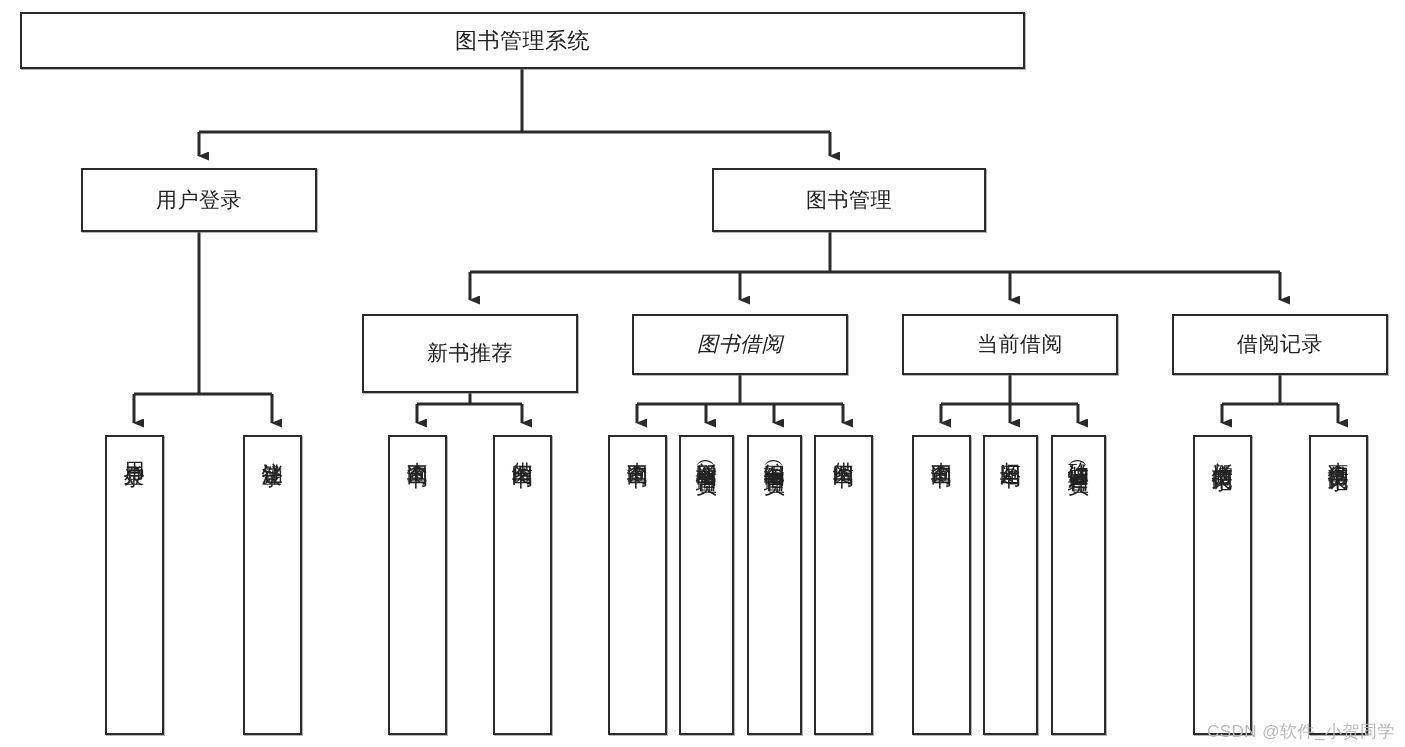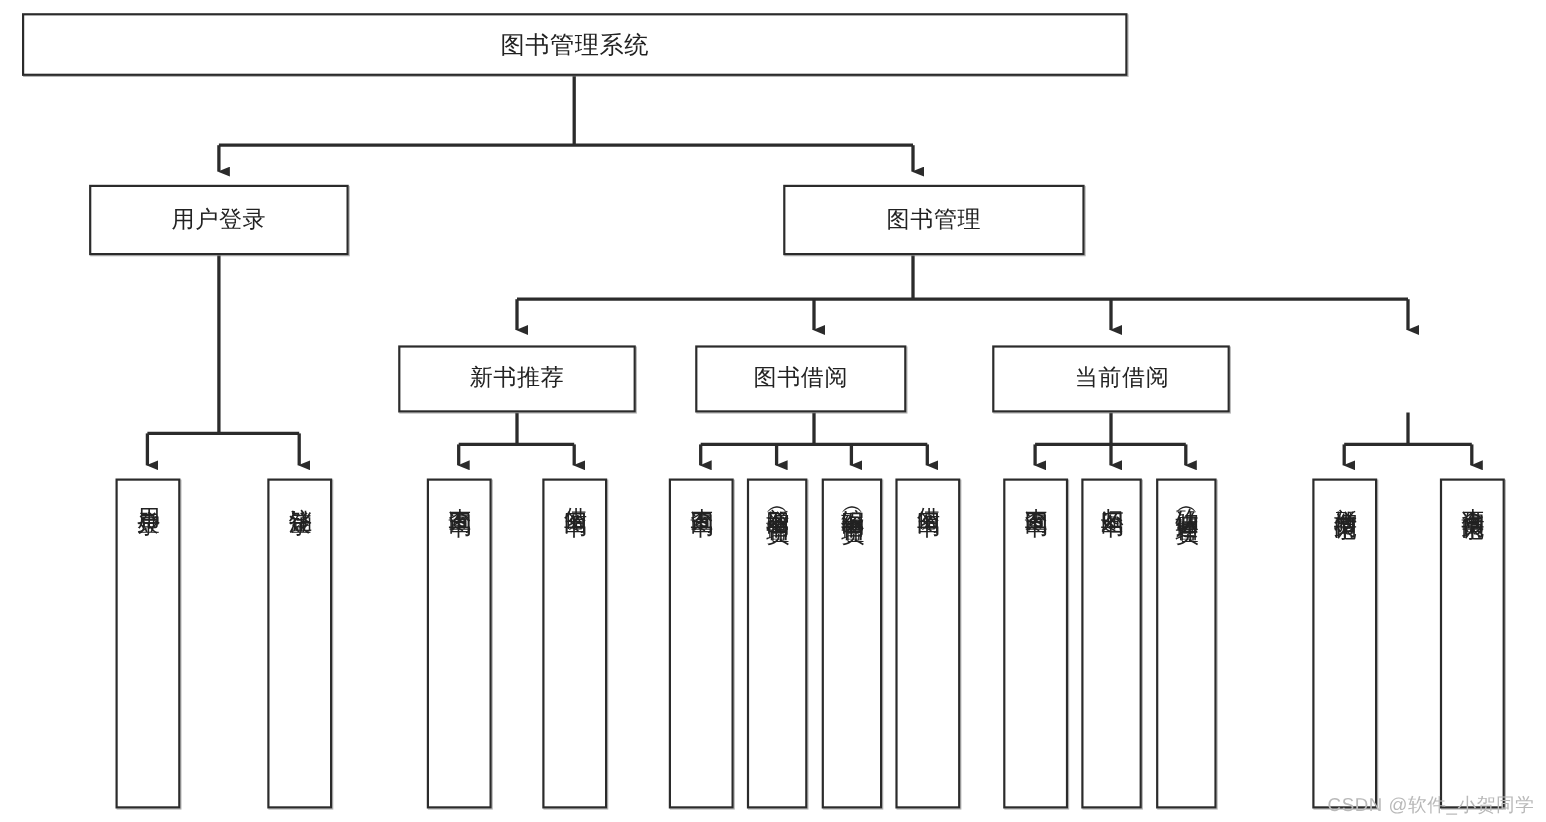--- a/index.html
+++ b/index.html
@@ -137,29 +137,32 @@
     <span class="label">图书管理系统</span>
   </div>
 
   <div class="node horiz" style="left:81px; top:168px; width:236px; height:64px;">
     <span class="label">用户登录</span>
   </div>
   <div class="node horiz" style="left:712px; top:168px; width:274px; height:64px;">
     <span class="label">图书管理</span>
   </div>
 
-  <div class="node horiz" style="left:362px; top:314px; width:216px; height:61px;">
+  <div class="node horiz" style="left:362px; top:314px; width:216px; height:79px;">
     <span class="label">新书推荐</span>
   </div>
-  <div class="node horiz" style="left:632px; top:314px; width:192px; height:61px;">
+  <div class="node horiz" style="left:632px; top:314px; width:216px; height:61px;font-style:italic;">
     <span class="label">图书借阅</span>
   </div>
   <div class="node horiz" style="left:902px; top:314px; width:216px; height:61px;padding-left:20px;">
     <span class="label">当前借阅</span>
   </div>
+  <div class="node horiz" style="left:1172px; top:314px; width:216px; height:61px;">
+    <span class="label">借阅记录</span>
+  </div>
 
   <div class="node vert" style="left:105px; top:435px; width:59px; height:300px;">
     <span class="label">用户登录</span>
   </div>
   <div class="node vert" style="left:243px; top:435px; width:59px; height:300px;">
     <span class="label">注销登录</span>
   </div>
 
   <div class="node vert" style="left:388px; top:435px; width:59px; height:300px;">
     <span class="label">查询图书</span>

